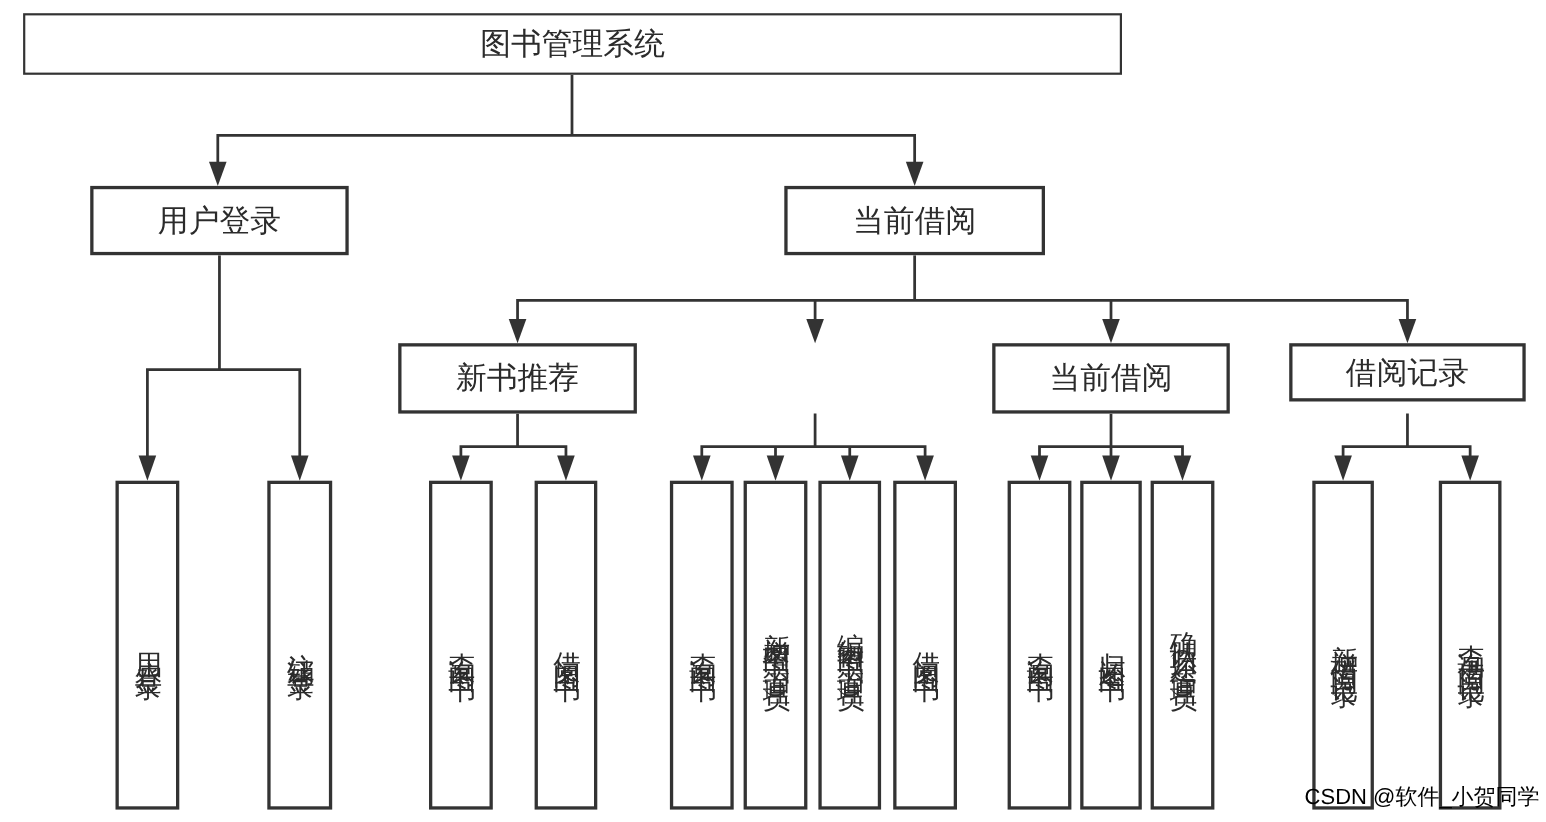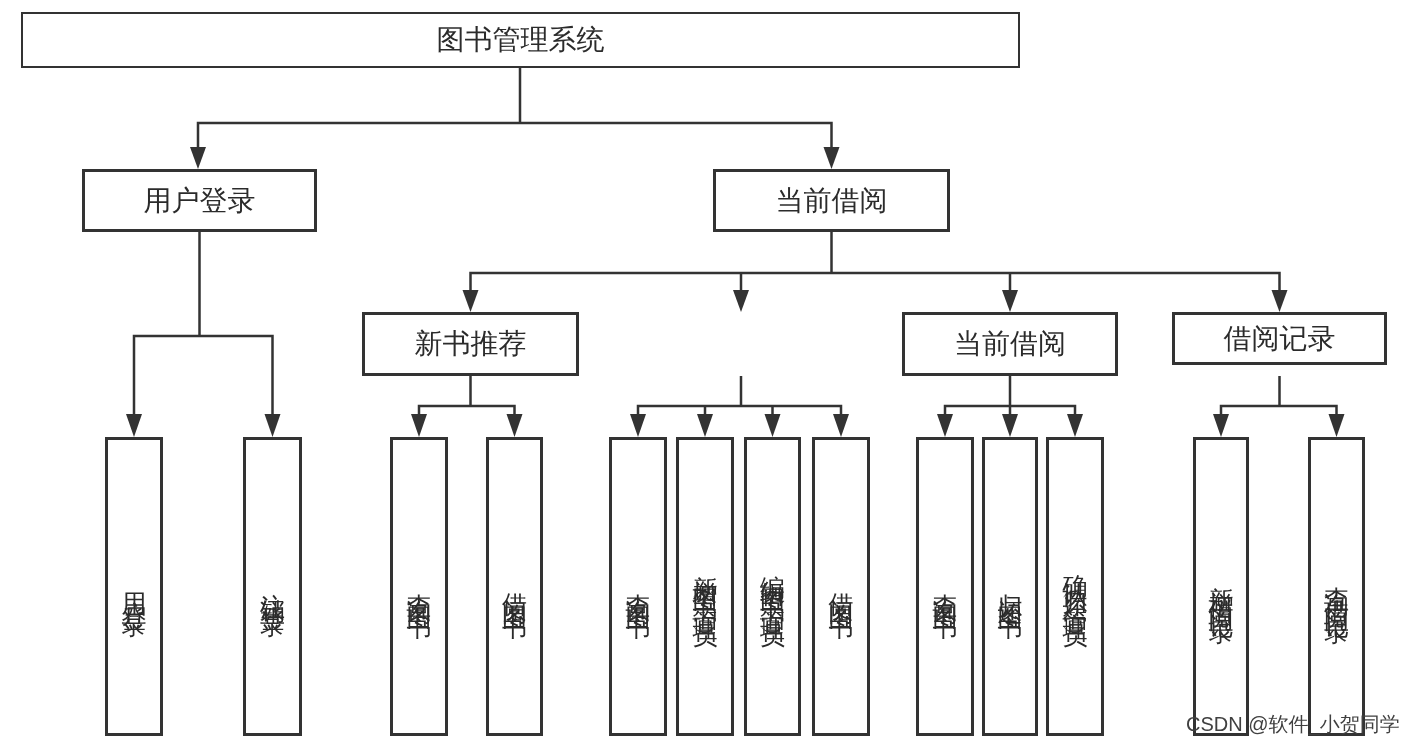--- a/index.html
+++ b/index.html
@@ -41,21 +41,21 @@
     font-size: 25px;
     letter-spacing: 7px;
     white-space: normal;
   }
   .watermark {
     position: absolute;
     left: 1186px;
     top: 711px;
     z-index: 3;
     font-size: 20px;
-    color: #404040;
+    color: #000000;
     white-space: nowrap;
     text-align: right;
   }
 </style>
 </head>
 <body>
 
 <div class="canvas">
 
   <svg class="wires" width="1405" height="747" viewBox="0 0 1405 747">

